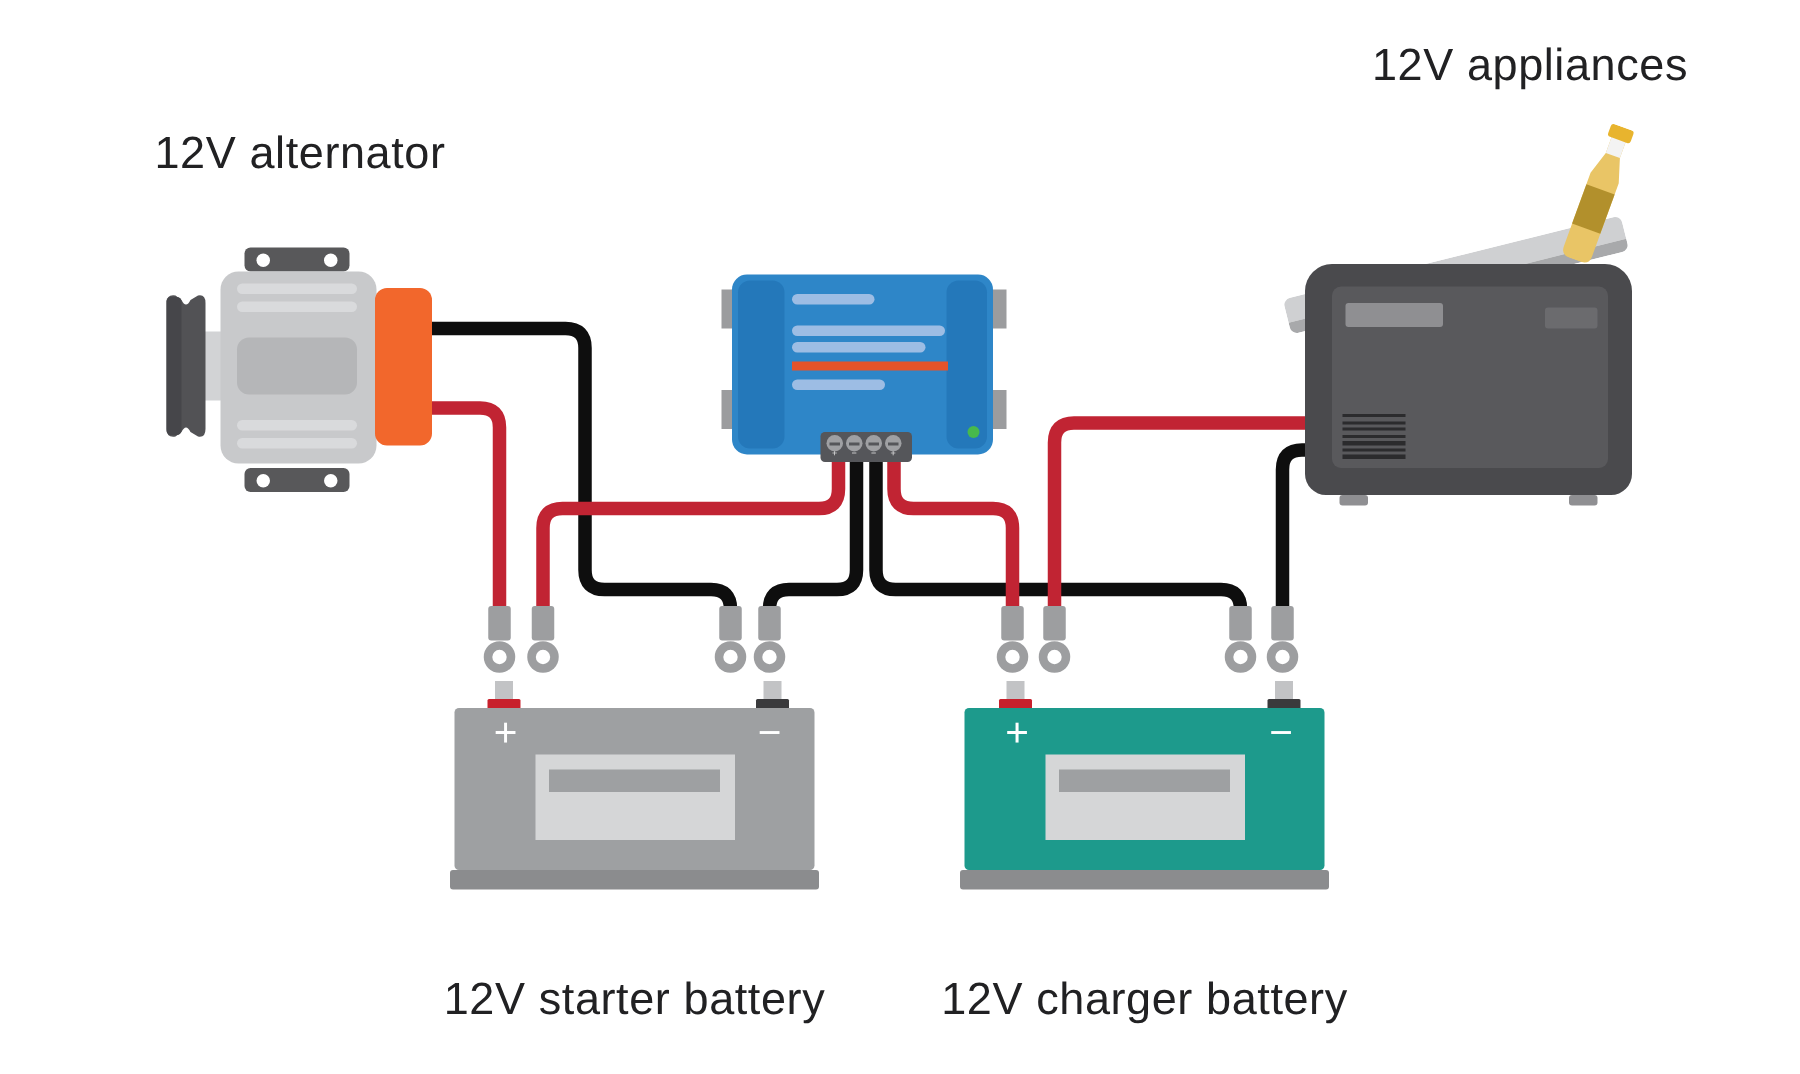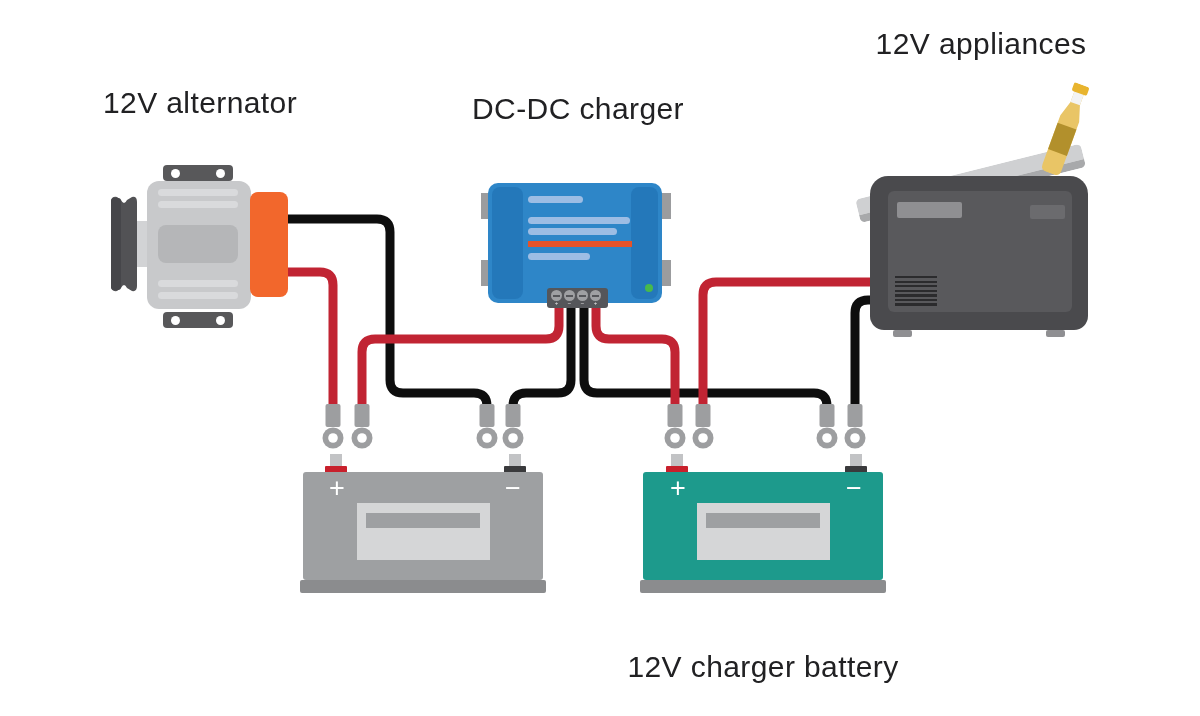--- a/index.html
+++ b/index.html
@@ -122,22 +122,22 @@
         </g>
       <g>
           <rect x="847.5" y="404" width="15" height="23" rx="2"></rect>
           <circle cx="855" cy="438" r="10.5"></circle>
           <circle cx="855" cy="438" r="4.8" fill="#fff"></circle>
         </g>
     </g>
   </svg>
 
   <div class="label" style="left:200px;top:86px">12V alternator</div>
-  <div class="label" style="left:578px;top:92px">DC-DC charger</div>
-  <div class="label" style="left:981px;top:27px">12V appliances</div>
+  <div class="label" style="left:1020px;top:27px">12V appliances</div>
+  <div class="label" style="left:423px;top:650px">12V starter battery</div>
   <div class="label" style="left:763px;top:650px">12V charger battery</div>
 
   <div class="component" style="left:106px;top:163px;width:190px;height:170px">
     <div class="alt-bracket" style="top:2px">
       <span class="alt-hole" style="left:8px"></span>
       <span class="alt-hole" style="left:53px"></span>
     </div>
     <div class="alt-bracket" style="top:149px">
       <span class="alt-hole" style="left:8px"></span>
       <span class="alt-hole" style="left:53px"></span>

